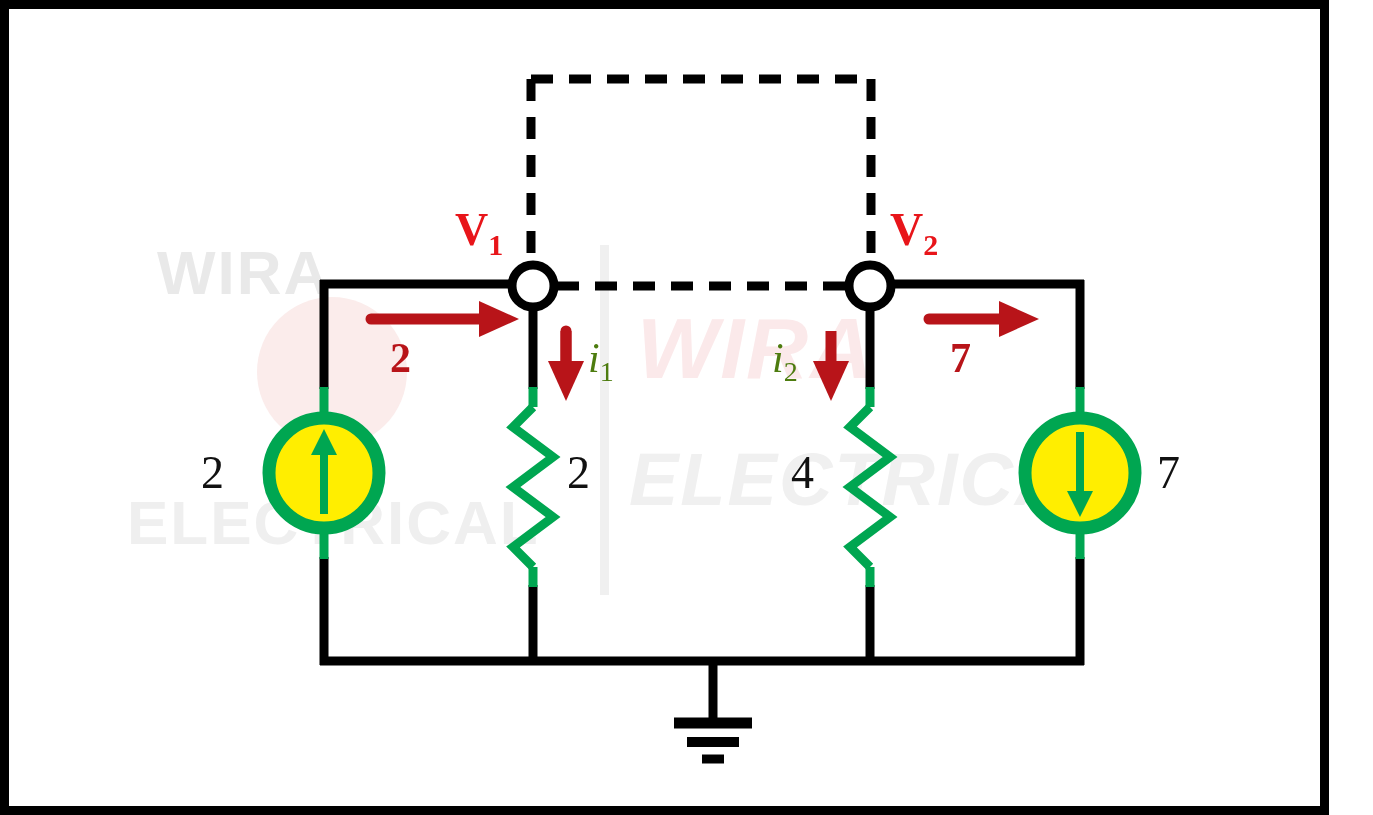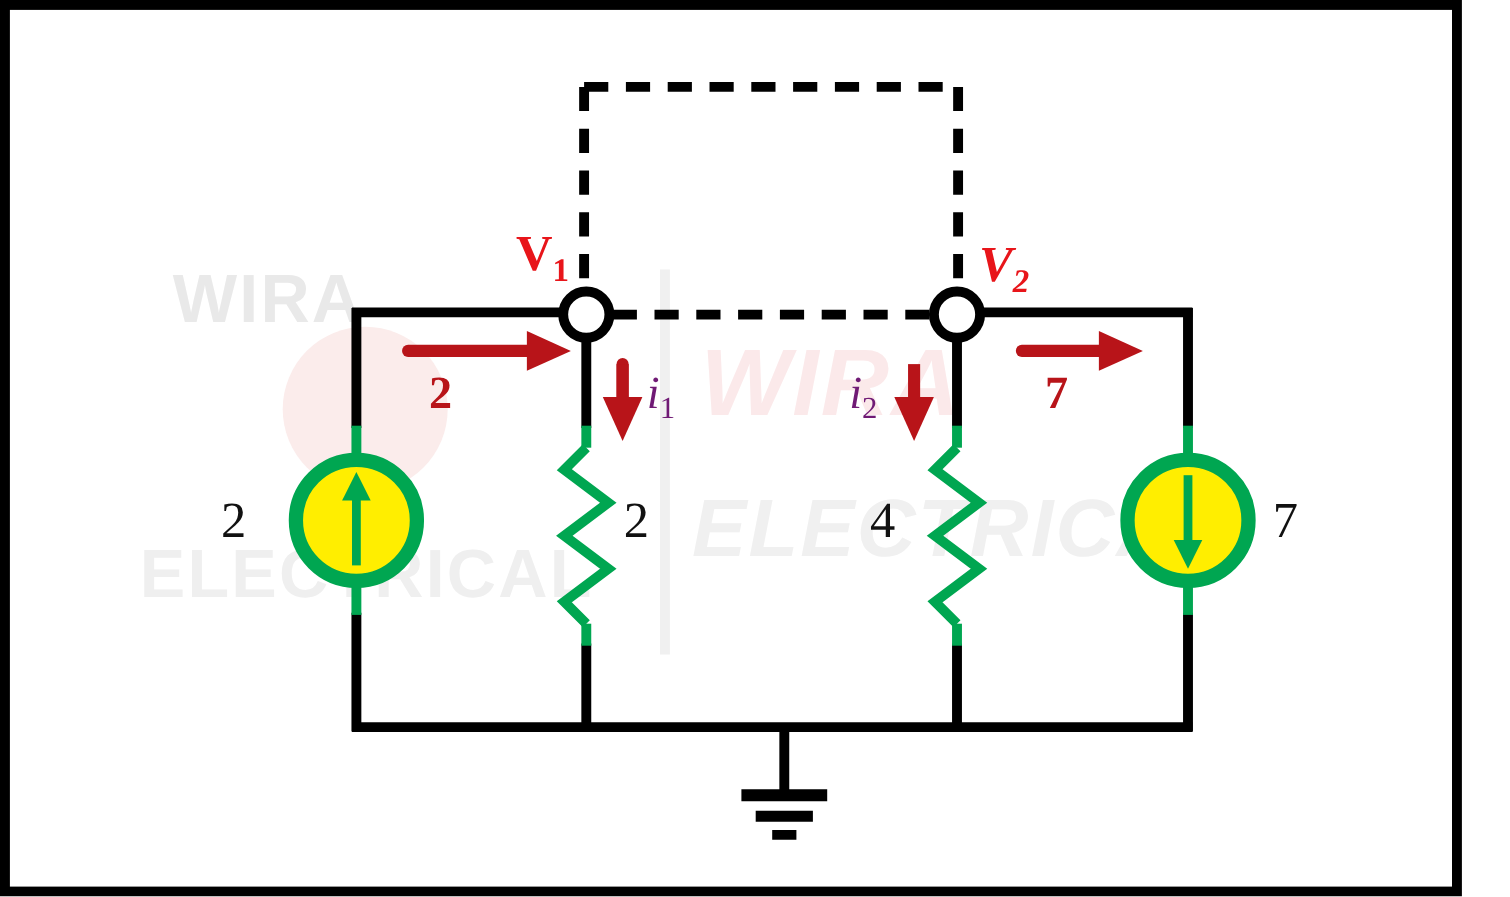--- a/index.html
+++ b/index.html
@@ -92,21 +92,21 @@
   .cur-lbl {
     font-family: "Liberation Serif", serif;
     font-size: 42px;
     font-weight: 700;
     color: #b81419;
   }
   .i-lbl {
     font-family: "Liberation Serif", serif;
     font-size: 42px;
     font-style: italic;
-    color: #701a75;
+    color: #4d7c0f;
   }
   .i-lbl sub { font-size: 28px; font-style: normal; }
 </style>
 </head>
 <body>
 
 <div id="canvas">
 
   <div id="wm-swoosh"></div>
   <div id="wm-bar"></div>
@@ -209,25 +209,25 @@
     </g>
 
     <g stroke="#000000" fill="none" stroke-linecap="butt">
       <path d="M 665 714 L 743 714" stroke-width="11"></path>
       <path d="M 678 733 L 730 733" stroke-width="10"></path>
       <path d="M 693 750 L 715 750" stroke-width="9"></path>
     </g>
 
   </svg>
 
-  <div class="lbl node-lbl" style="left:460px; top:194px;text-align:right;">
+  <div class="lbl node-lbl" style="left:446px; top:194px;text-align:right;">
     <span>V</span><sub>1</sub>
   </div>
 
-  <div class="lbl node-lbl" style="left:881px; top:204px;font-style:italic;">
+  <div class="lbl node-lbl" style="left:881px; top:194px;">
     <span>V</span><sub>2</sub>
   </div>
 
   <div class="lbl i-lbl" style="left:579px; top:325px;">
     <span>i</span><sub>1</sub>
   </div>
 
   <div class="lbl i-lbl" style="left:763px; top:325px;text-align:center;">
     <span>i</span><sub>2</sub>
   </div>

